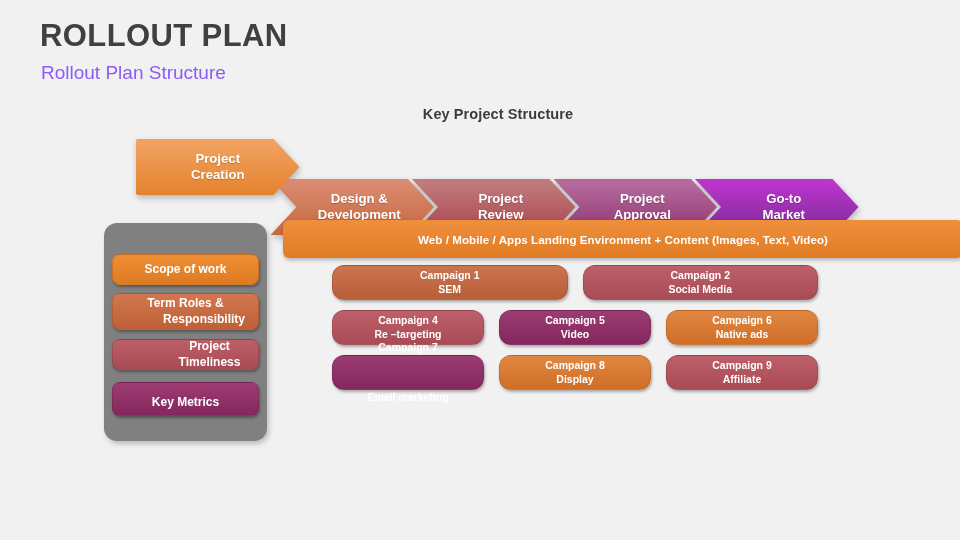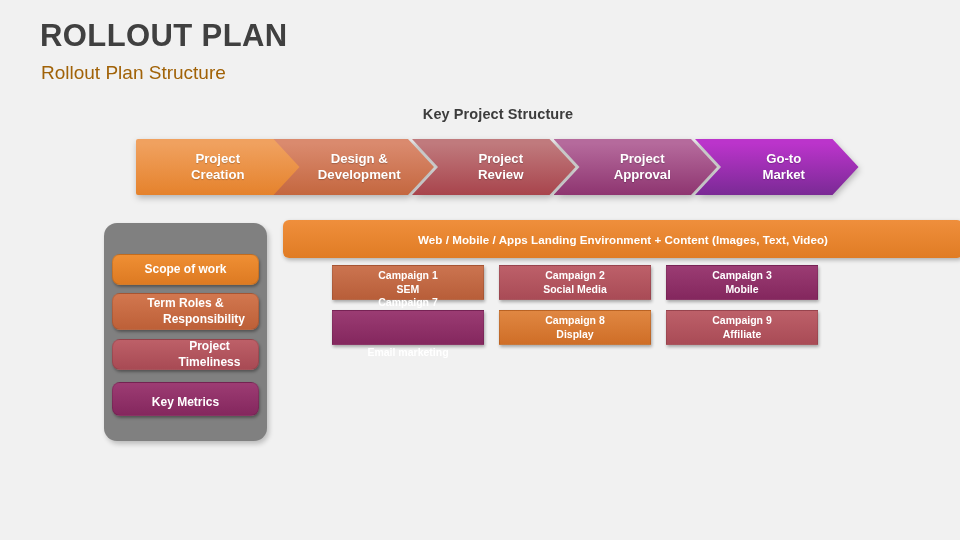--- a/index.html
+++ b/index.html
@@ -35,21 +35,21 @@
     letter-spacing: 0.4px;
     color: #404040;
   }
 
   .subtitle {
     position: absolute;
     left: 41px;
     top: 62px;
     font-size: 19px;
     font-weight: normal;
-    color: #a16207;
+    color: #8b5cf6;
   }
 
   .section-heading {
     position: absolute;
     left: 0;
     right: 0;
     top: 106px;
     text-align: center;
     font-size: 14.5px;
     font-weight: bold;
@@ -91,20 +91,21 @@
 
   
   .chev.first {
     clip-path: polygon(0 0, calc(100% - 26px) 0, 100% 50%, calc(100% - 26px) 100%, 0 100%);
     border-radius: 2px;
     padding-left: 0;
   }
   
   .chev.mid {
     clip-path: polygon(0 0, calc(100% - 26px) 0, 100% 50%, calc(100% - 26px) 100%, 0 100%, 26px 50%);
+    margin-top: 40px;
   }
 
   
   .grey-panel {
     position: absolute;
     left: 104px;
     top: 223px;
     width: 163px;
     height: 218px;
     background: #808080;
@@ -161,21 +162,21 @@
     flex-direction: column;
     gap: 10px;
   }
   .grid-row {
     display: flex;
     gap: 15px;
   }
   .card {
     flex: 1 1 0;
     height: 35px;
-    border-radius: 0;
+    border-radius: 12px;
     display: flex;
     flex-direction: column;
     align-items: center;
     justify-content: center;
     color: #ffffff;
     font-size: 10.5px;
     font-weight: bold;
     line-height: 1.3;
     text-align: center;
     box-shadow: 1px 2px 3px rgba(0,0,0,0.3);
@@ -260,23 +261,33 @@
   <div class="grid" id="campaign-grid">
       <div class="grid-row">
         <div class="card" style="background: linear-gradient(rgb(203, 116, 80) 0%, rgb(184, 94, 57) 100%);">
           <span class="l1">Campaign 1</span>
           <span class="l2">SEM</span>
         </div>
         <div class="card" style="background: linear-gradient(rgb(189, 96, 105) 0%, rgb(169, 75, 86) 100%);">
           <span class="l1">Campaign 2</span>
           <span class="l2">Social Media</span>
         </div>
+      </div>
+      <div class="grid-row">
+        <div class="card" style="background: linear-gradient(rgb(189, 96, 105) 0%, rgb(169, 75, 86) 100%);">
+          <span class="l1">Campaign 4</span>
+          <span class="l2">Re –targeting</span>
+        </div>
         <div class="card" style="background: linear-gradient(rgb(155, 60, 115) 0%, rgb(132, 39, 94) 100%);">
-          <span class="l1">Campaign 3</span>
-          <span class="l2">Mobile</span>
+          <span class="l1">Campaign 5</span>
+          <span class="l2">Video</span>
+        </div>
+        <div class="card" style="background: linear-gradient(rgb(224, 135, 66) 0%, rgb(207, 110, 39) 100%);">
+          <span class="l1">Campaign 6</span>
+          <span class="l2">Native ads</span>
         </div>
       </div>
       <div class="grid-row">
         <div class="card" style="background: linear-gradient(rgb(155, 60, 115) 0%, rgb(132, 39, 94) 100%); gap: 36px;">
           <span class="l1">Campaign 7</span>
           <span class="l2">Email marketing</span>
         </div>
         <div class="card" style="background: linear-gradient(rgb(224, 135, 66) 0%, rgb(207, 110, 39) 100%);">
           <span class="l1">Campaign 8</span>
           <span class="l2">Display</span>

